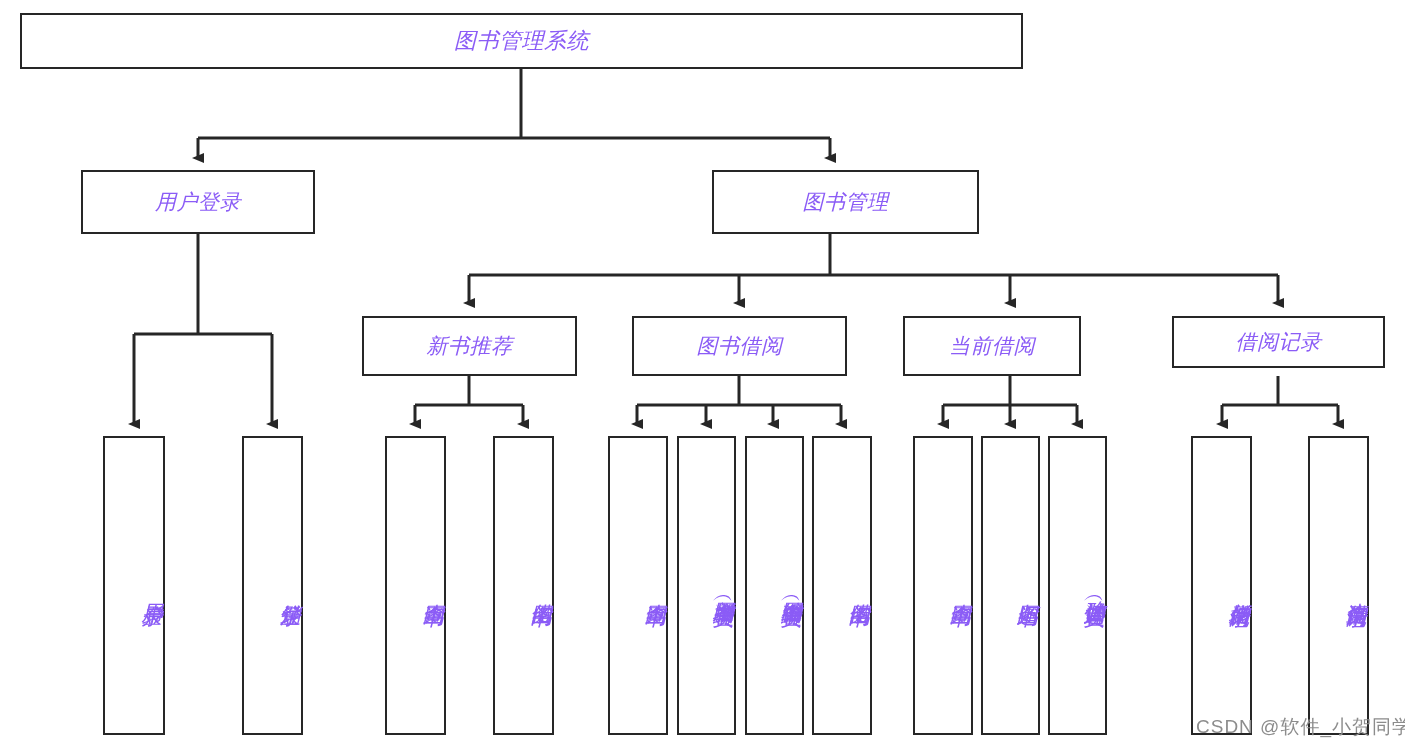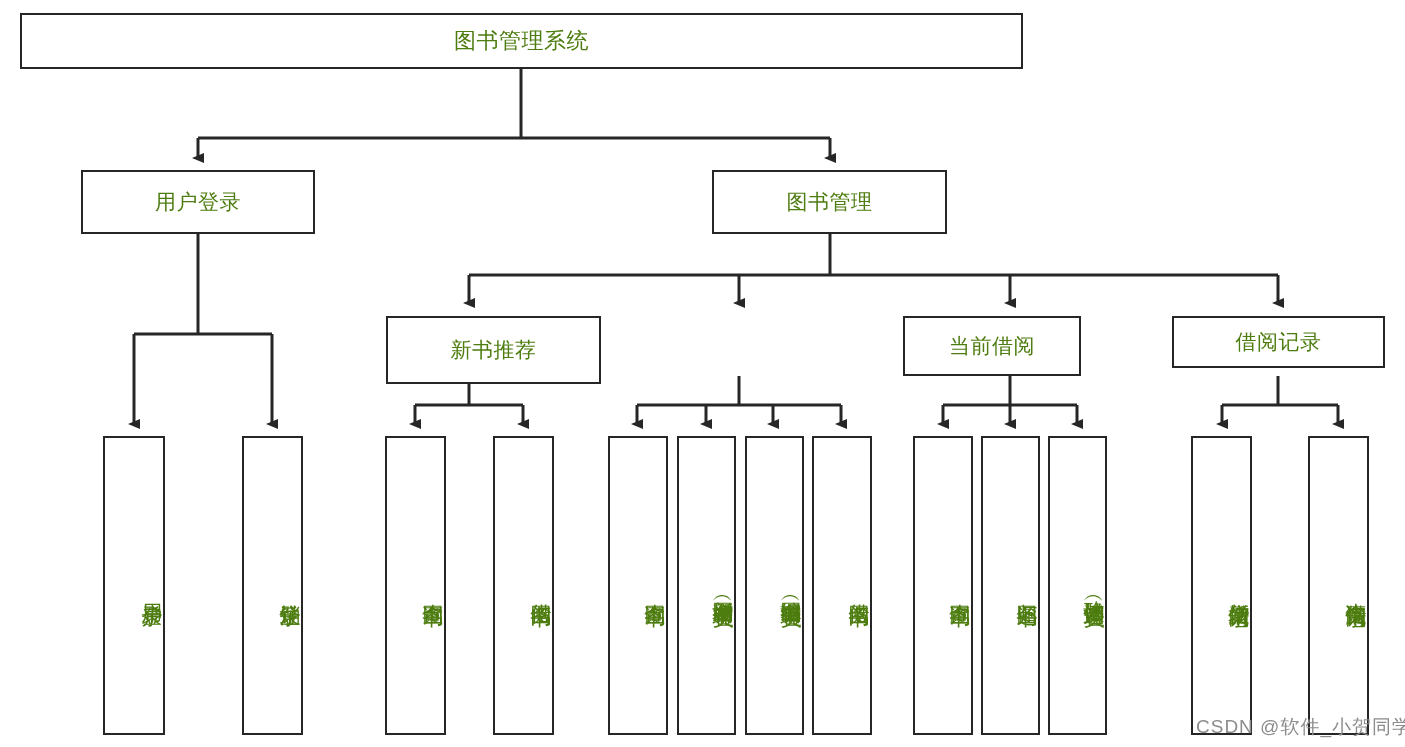--- a/index.html
+++ b/index.html
@@ -26,21 +26,22 @@
     pointer-events: none;
   }
   .node {
     position: absolute;
     box-sizing: border-box;
     background: #ffffff;
     border: 2px solid #262626;
     display: flex;
     align-items: center;
     justify-content: center;
-    color: #4d7c0f;
+    color: #8b5cf6;
+    font-style: italic;
   }
   .node.horiz {
     font-size: 21px;
     letter-spacing: 0.5px;
     line-height: 1.2;
   }
   .node.root {
     font-size: 22px;
   }
   .node.vert {
@@ -124,26 +125,29 @@
     </g>
   </svg>
 
   <div class="node horiz root" style="left:20px; top:13px; width:1003px; height:56px;">
     <span>图书管理系统</span>
   </div>
 
   <div class="node horiz" style="left:81px; top:170px; width:234px; height:64px;">
     <span>用户登录</span>
   </div>
-  <div class="node horiz" style="left:712px; top:170px; width:235px; height:64px;">
+  <div class="node horiz" style="left:712px; top:170px; width:267px; height:64px;">
     <span>图书管理</span>
   </div>
 
-  <div class="node horiz" style="left:362px; top:316px; width:215px; height:68px;margin-left:24px;">
+  <div class="node horiz" style="left:362px; top:316px; width:215px; height:60px;">
     <span>新书推荐</span>
+  </div>
+  <div class="node horiz" style="left:632px; top:316px; width:215px; height:60px;">
+    <span>图书借阅</span>
   </div>
   <div class="node horiz" style="left:903px; top:316px; width:178px; height:60px;">
     <span>当前借阅</span>
   </div>
   <div class="node horiz" style="left:1172px; top:316px; width:213px; height:52px;">
     <span>借阅记录</span>
   </div>
 
   <div class="node vert" style="left:103px; top:436px; width:62px; height:299px;">
     <span class="vtext">用户登录</span>

